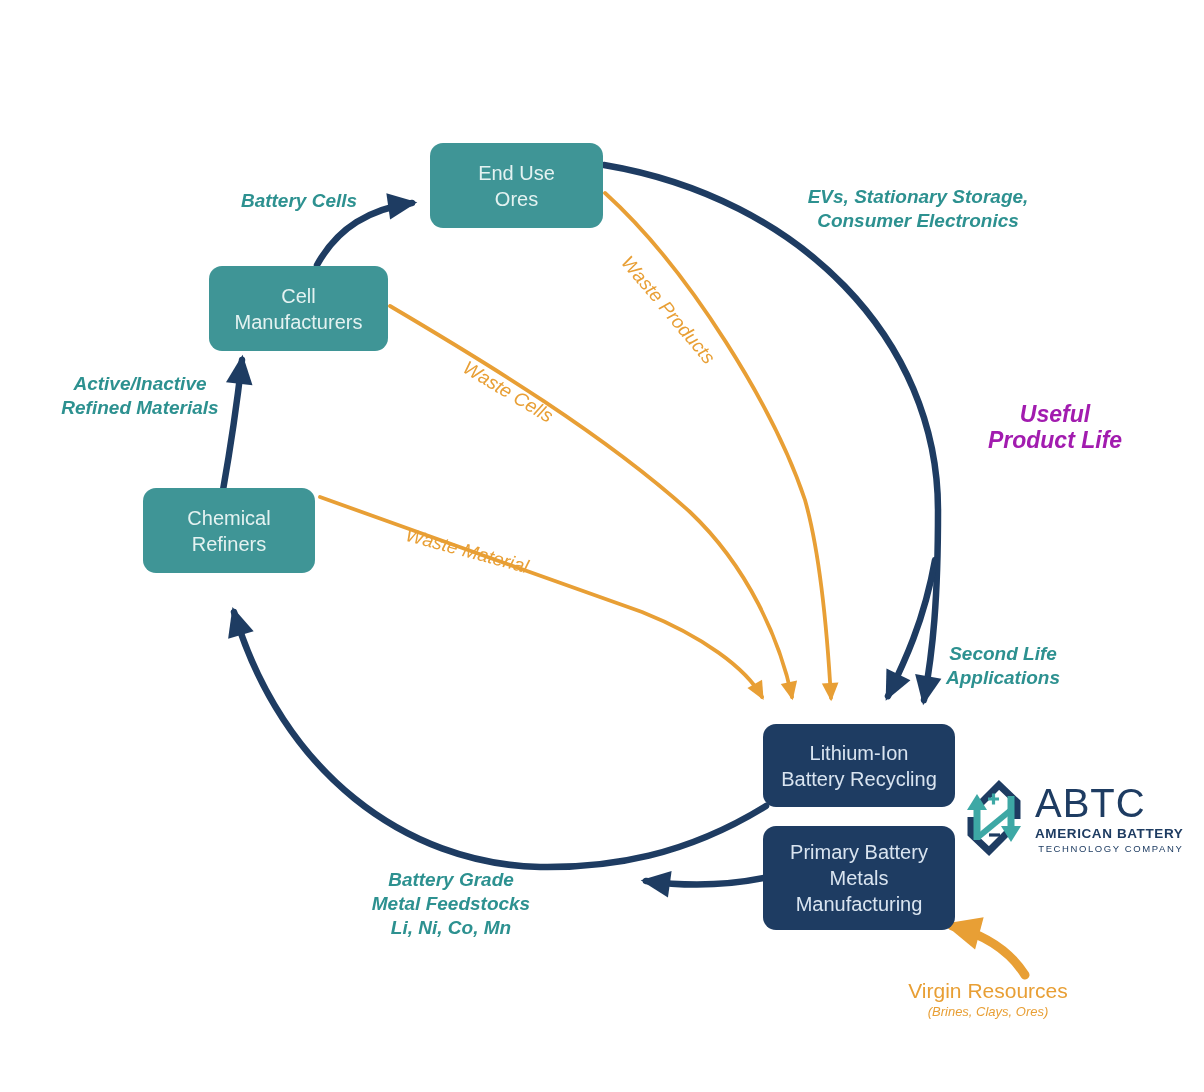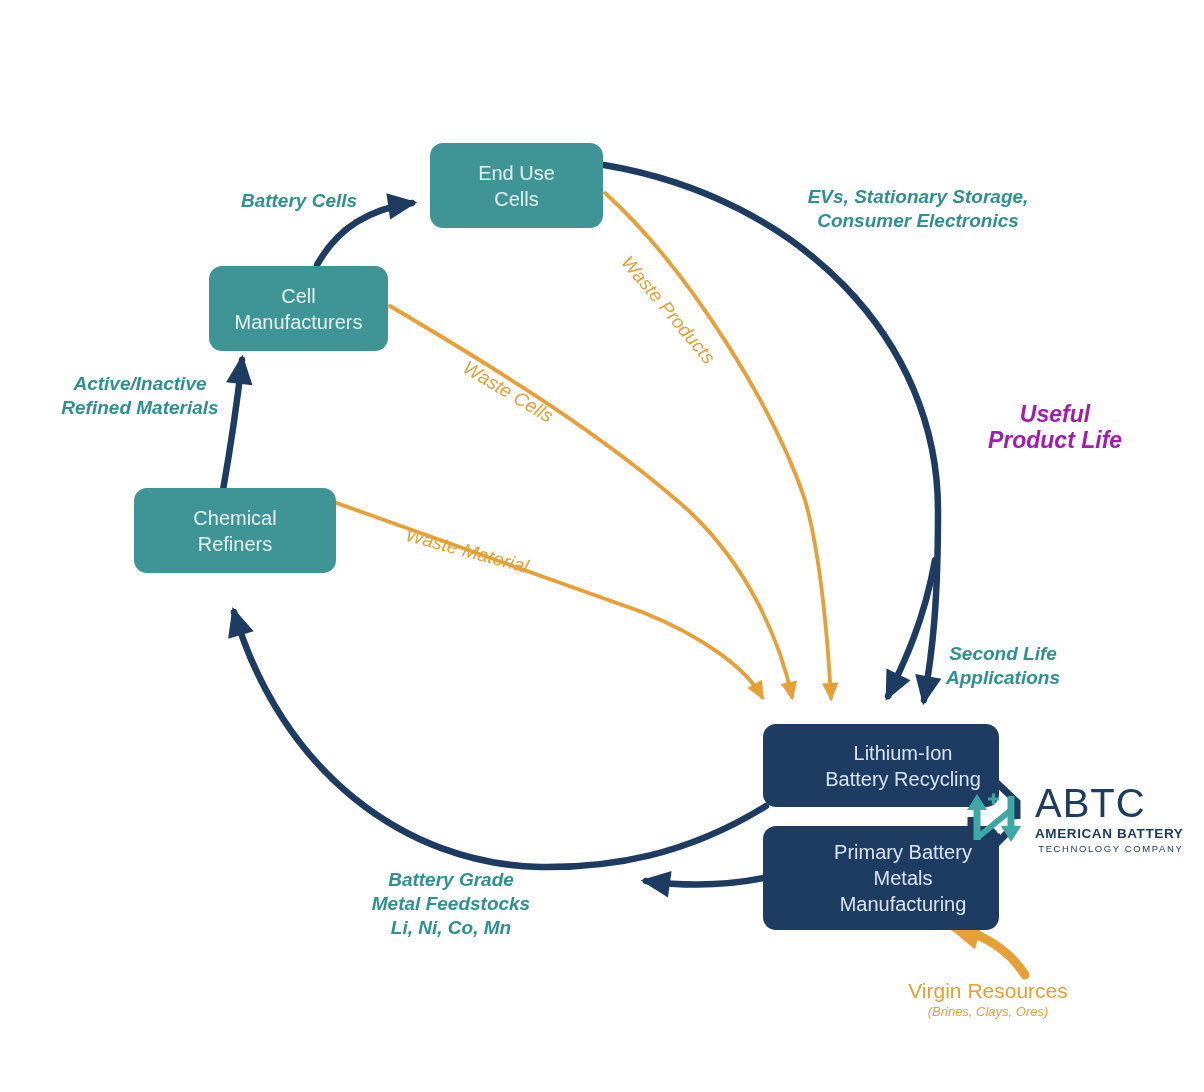--- a/index.html
+++ b/index.html
@@ -7,21 +7,21 @@
     position:relative;width:1204px;height:1092px;background:#ffffff;overflow:hidden;
     font-family:"Liberation Sans", sans-serif;
   }
   .layer{position:absolute;left:0;top:0;width:1204px;height:1092px;}
   .node{
     position:absolute;display:flex;align-items:center;justify-content:center;
     border-radius:13px;text-align:center;
   }
   .node-label{white-space:pre-line;font-size:20px;line-height:1.3;font-weight:400;}
   .node.teal{background:#3F9596;color:#E4F2F1;}
-  .node.navy{background:#1E3C62;color:#D9E4F0;padding-left:44px;}
+  .node.navy{background:#1E3C62;color:#D9E4F0;}
   .lbl{
     position:absolute;transform:translate(-50%,-50%);white-space:pre-line;text-align:center;
     line-height:1.25;
   }
   .teal-lbl{color:#2D9190;font-weight:700;font-style:italic;font-size:19px;}
   .navy-lbl{color:#a21caf;font-weight:700;font-style:italic;font-size:23px;line-height:1.15;}
   .orange-lbl{color:#E89F35;font-weight:400;font-style:italic;font-size:19px;white-space:nowrap;}
   .virgin{color:#E89F35;font-weight:400;font-size:21px;white-space:nowrap;}
   .virgin-sub{color:#E89F35;font-weight:400;font-style:italic;font-size:13px;white-space:nowrap;}
   .rot50{transform:translate(-50%,-50%) rotate(50deg);}
@@ -59,27 +59,27 @@
     <path d="M 764,878 C 724,886 682,886 646,881" fill="none" stroke="#1E3C62" stroke-width="6.5" stroke-linecap="round" marker-end="url(#mNavy)"></path>
 
     <path d="M 605,193 C 690,270 775,410 805,500 C 822,560 828,645 831,698" fill="none" stroke="#E89F35" stroke-width="3.8" stroke-linecap="round" marker-end="url(#mOrange)"></path>
     <path d="M 390,306 C 485,362 605,435 690,512 C 748,567 780,640 792,697" fill="none" stroke="#E89F35" stroke-width="3.8" stroke-linecap="round" marker-end="url(#mOrange)"></path>
     <path d="M 320,497 C 430,537 560,582 642,612 C 702,636 746,668 762,697" fill="none" stroke="#E89F35" stroke-width="3.8" stroke-linecap="round" marker-end="url(#mOrange)"></path>
     <path d="M 1025,975 C 1008,948 982,934 952,926" fill="none" stroke="#E89F35" stroke-width="9" stroke-linecap="round" marker-end="url(#mOrangeBig)"></path>
   </svg>
 
   <div class="node teal" style="left:430px;top:143px;width:173px;height:85px">
     <span class="node-label">End Use
-Cells</span>
+Ores</span>
   </div>
   <div class="node teal" style="left:209px;top:266px;width:179px;height:85px">
     <span class="node-label">Cell
 Manufacturers</span>
   </div>
-  <div class="node teal" style="left:134px;top:488px;width:202px;height:85px">
+  <div class="node teal" style="left:143px;top:488px;width:172px;height:85px">
     <span class="node-label">Chemical
 Refiners</span>
   </div>
   <div class="node navy" style="left:763px;top:724px;width:192px;height:83px">
     <span class="node-label">Lithium-Ion
 Battery Recycling</span>
   </div>
   <div class="node navy" style="left:763px;top:826px;width:192px;height:104px">
     <span class="node-label">Primary Battery
 Metals

